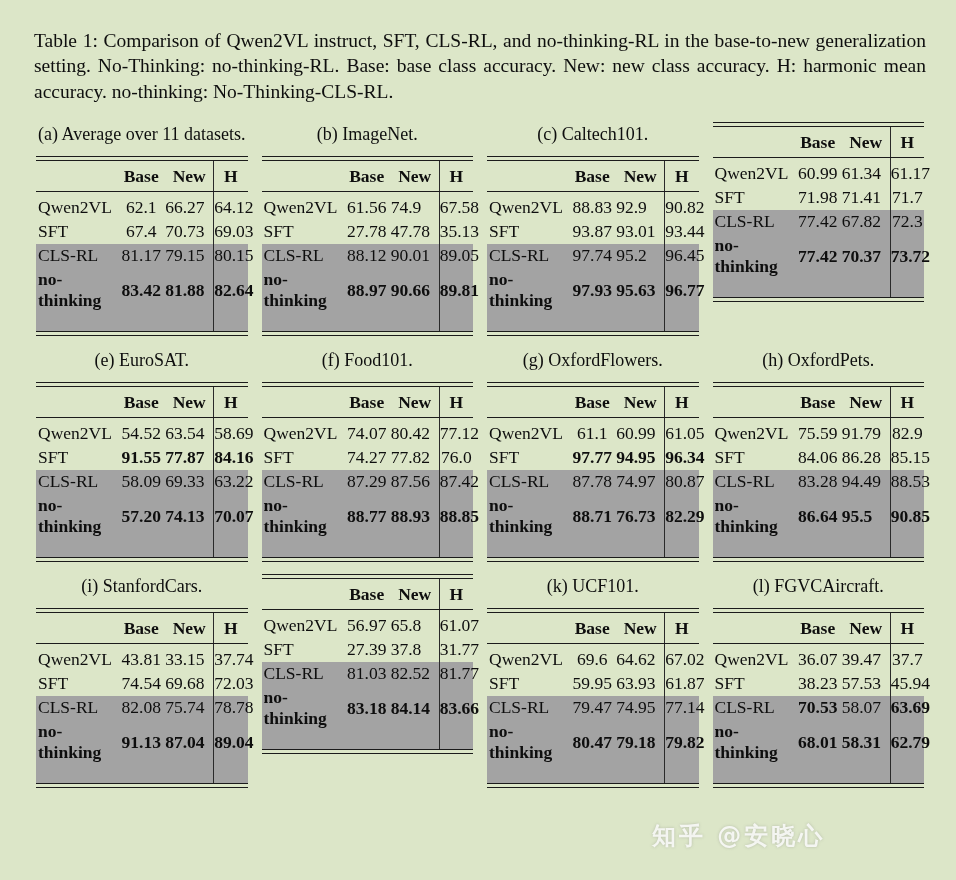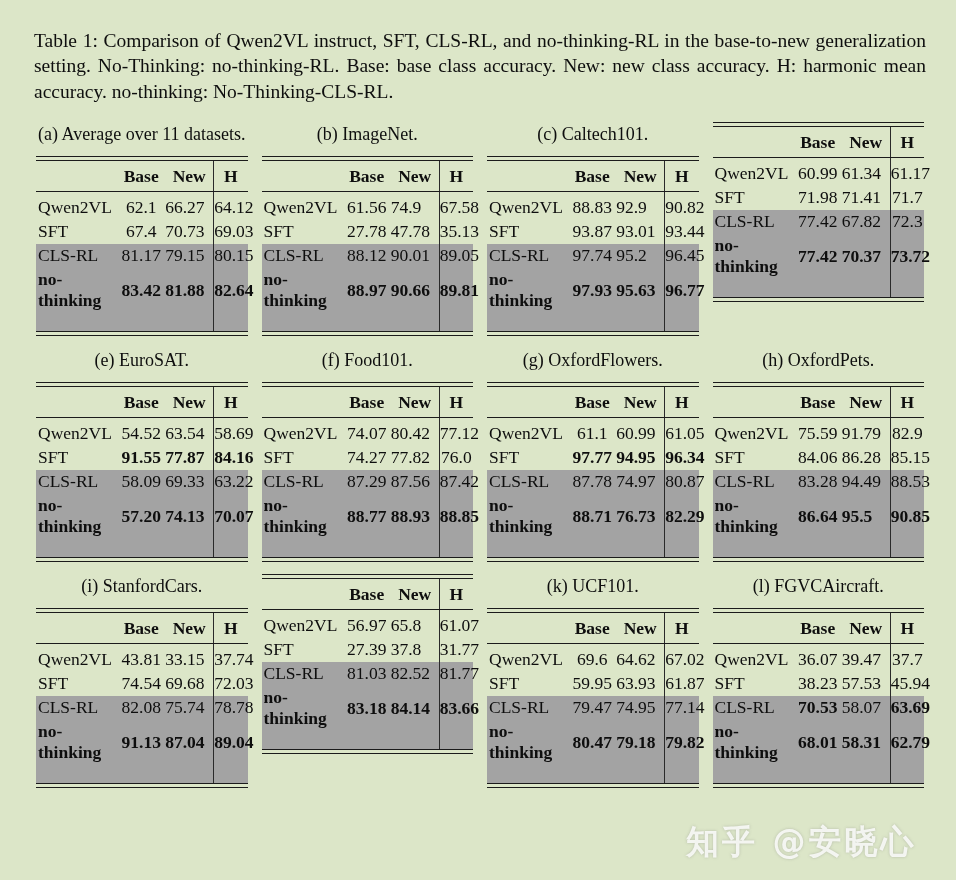--- a/index.html
+++ b/index.html
@@ -52,22 +52,22 @@
   table.results .c-lbl { width:38%; text-align:left; padding-left:2px; }
   table.results .col-0 { width:23%; text-align:center; }
   table.results .col-1 { width:23%; border-right:1.3px solid #2a2a2a; }
   table.results .col-2 { width:16%; text-align:center; }
   table.results tbody tr:first-child td { padding-top:5px; }
   table.results tbody tr:last-child td { padding-bottom:20px;font-weight:bold; }
   tr.hl { background:#a3a3a3; }
   td.b { font-weight:bold; }
   .watermark {
     position:absolute;
-    left:686px; top:820px;
-    font-size:33px;
+    left:652px; top:820px;
+    font-size:24px;
     font-weight:bold;
     letter-spacing:3px;
     color:rgba(255,255,255,0.82);
     text-shadow:0 0 3px rgba(110,110,110,0.35);
     font-family:"DejaVu Sans", sans-serif;
     white-space:nowrap;
     pointer-events:none;
   }
 </style>
 </head>

